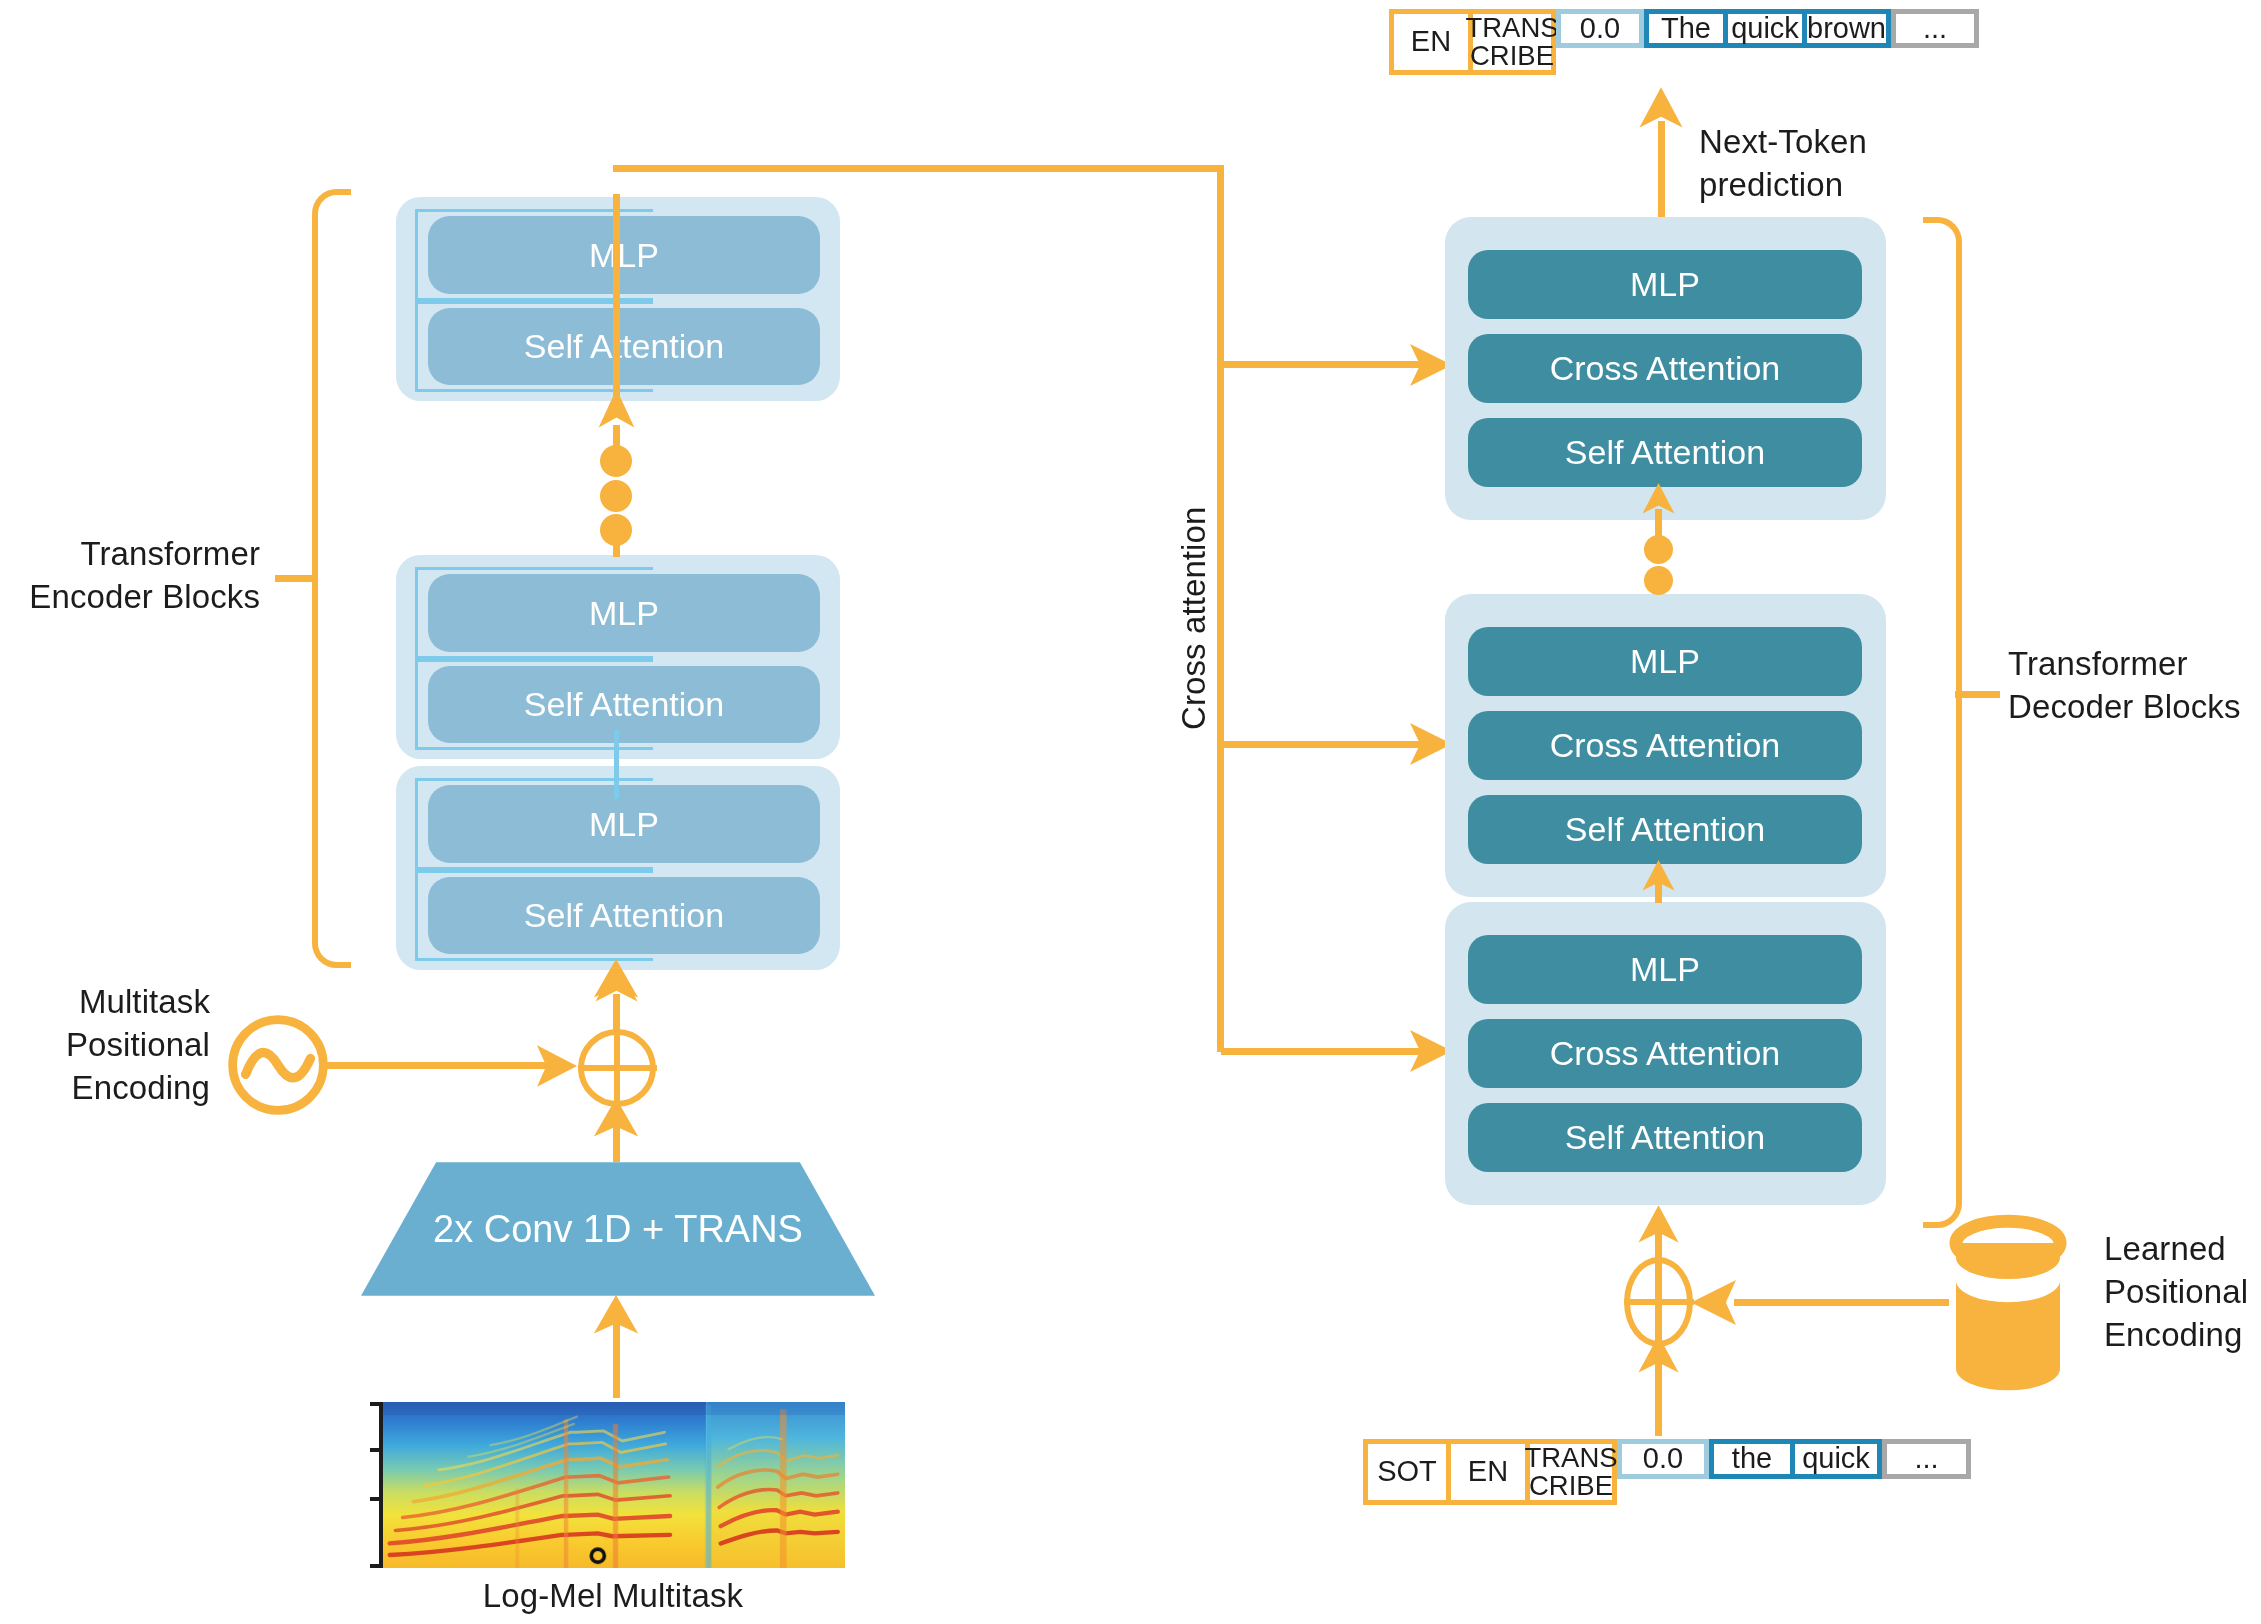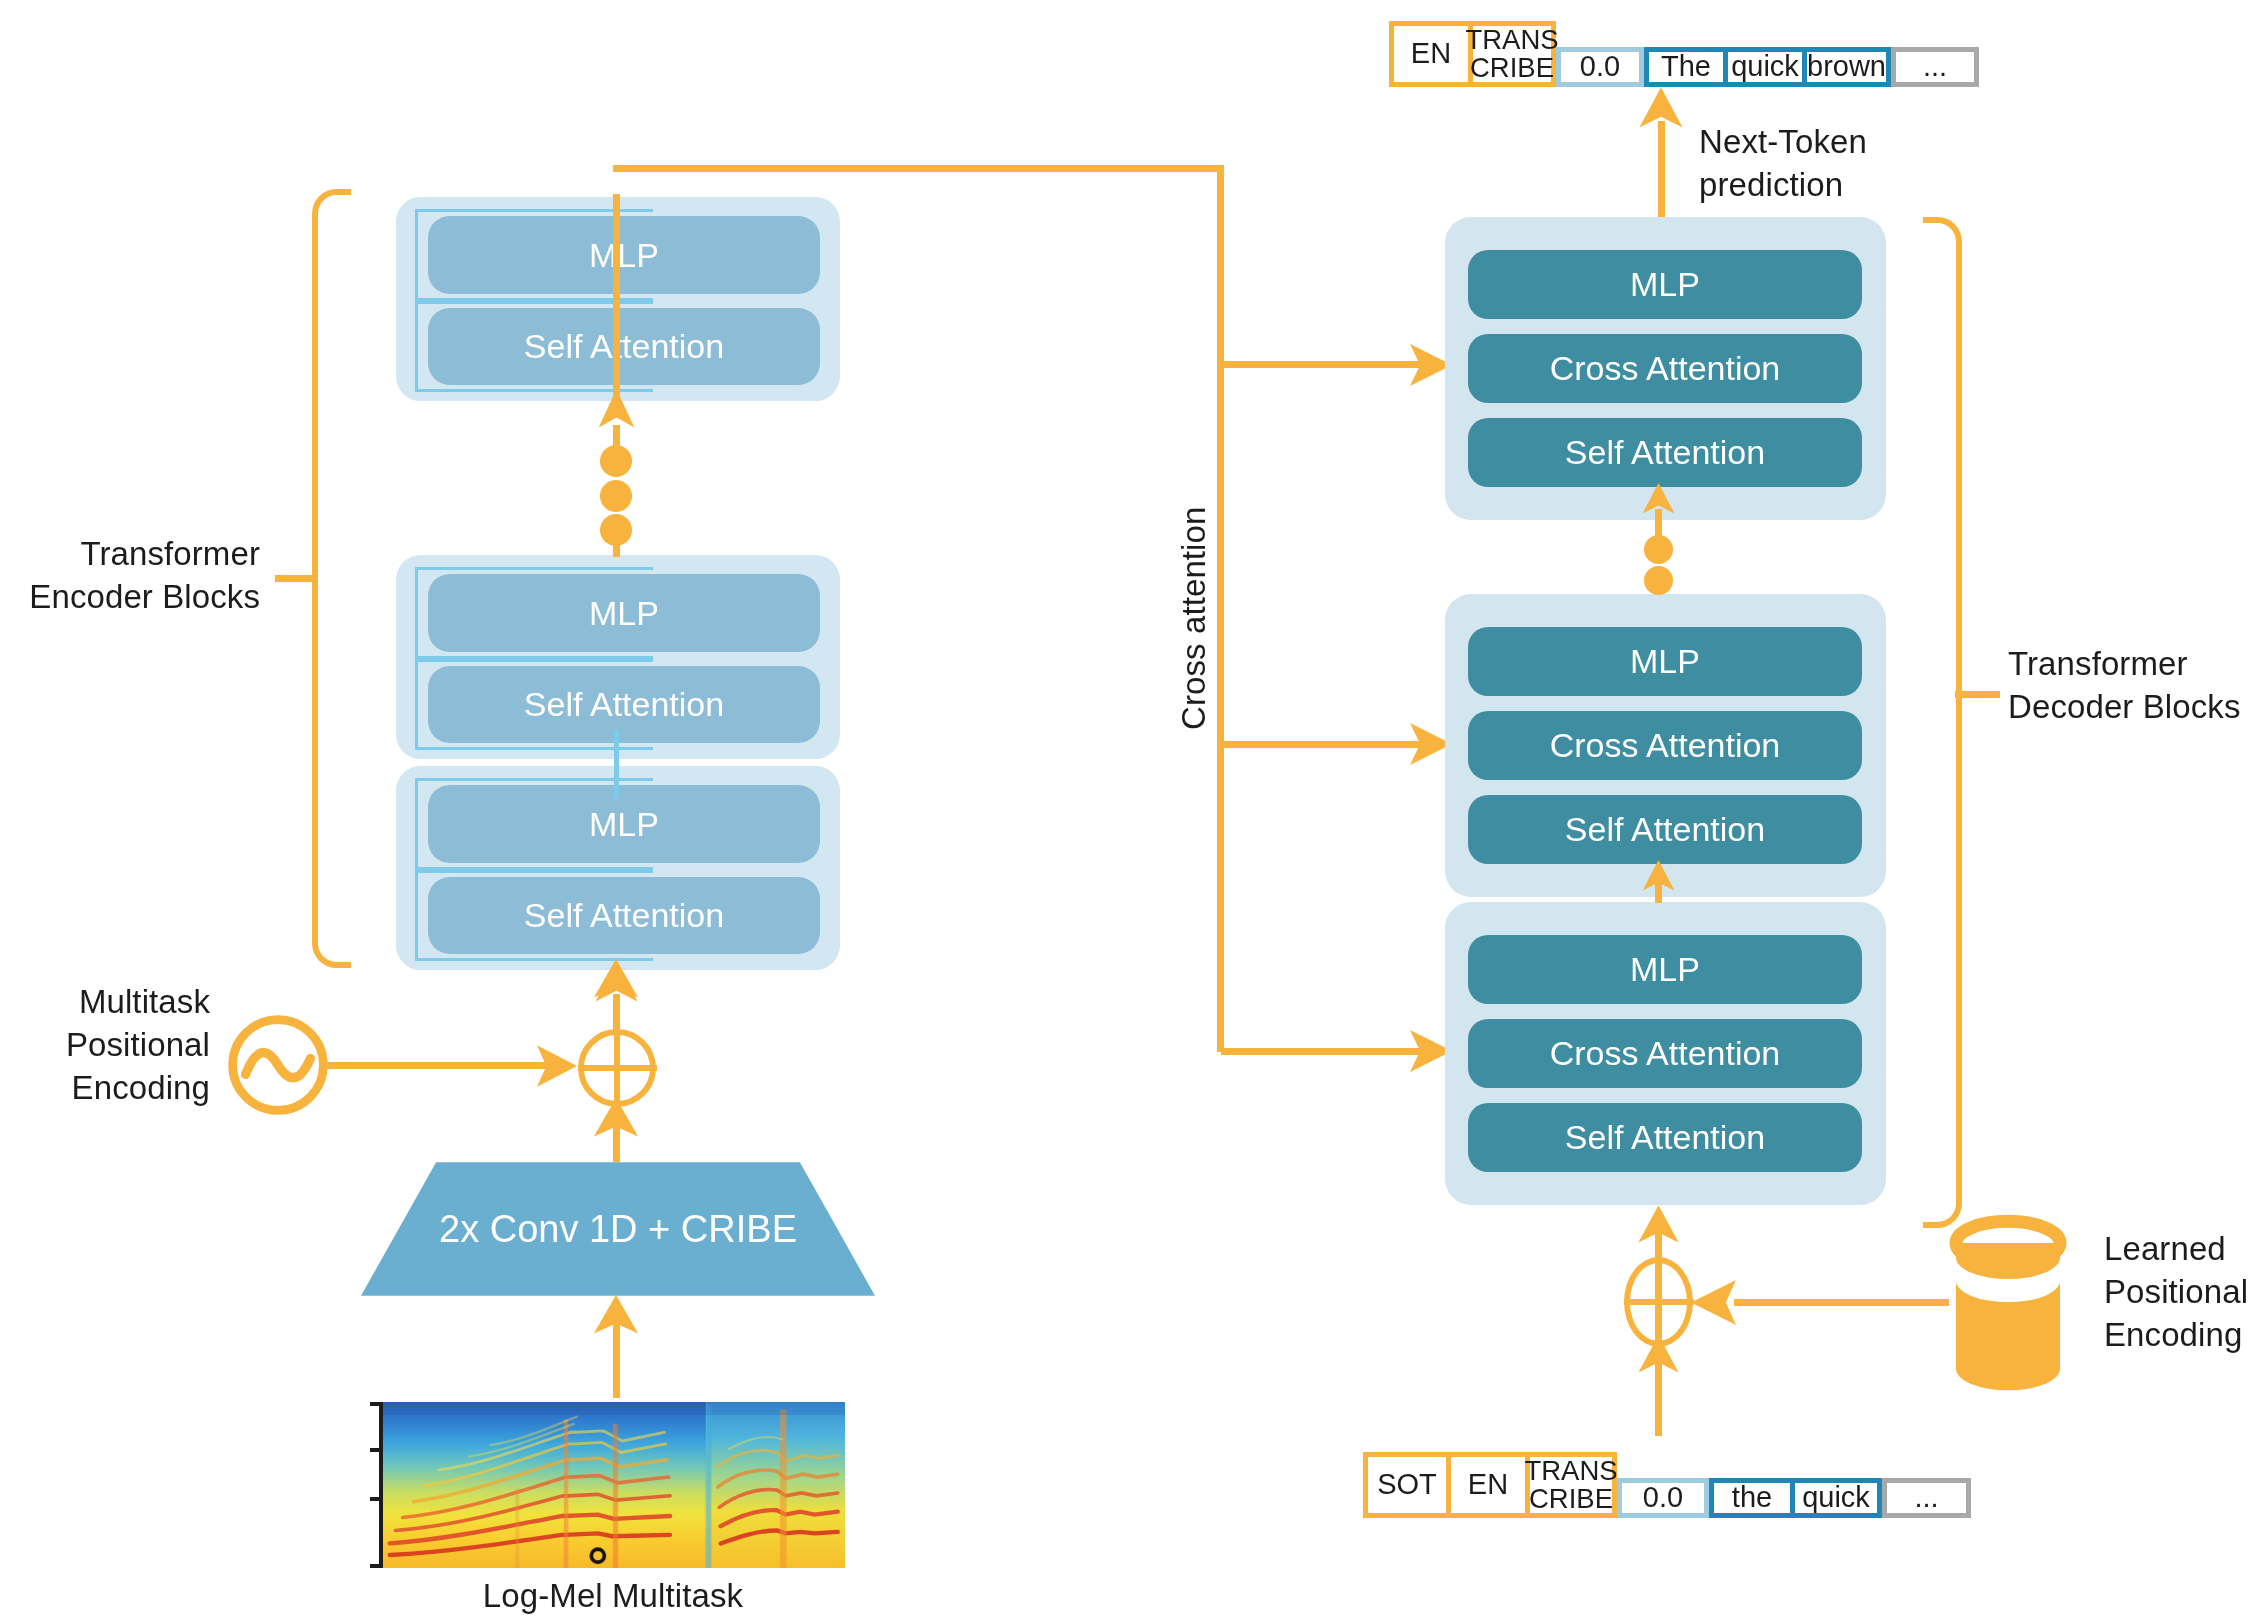--- a/index.html
+++ b/index.html
@@ -95,21 +95,21 @@
     position:absolute;
     border:6.5px solid #f7b33e;
     box-sizing:border-box;
     background:transparent;
   }
   .bracket.left{border-right:none;border-radius:24.6px 0 0 24.6px;}
   .bracket.right{border-left:none;border-radius:0 24.6px 24.6px 0;}
   .bracket-tick{position:absolute;background:#f7b33e;height:6.5px;}
 
   
-  .tokrow{position:absolute;display:flex;align-items:flex-end;}
+  .tokrow{position:absolute;display:flex;align-items:flex-start;}
   .tokgrp{display:flex;box-sizing:border-box;}
   .tokcell{
     background:#ffffff;
     display:flex;align-items:center;justify-content:center;
     color:#1c1c1c;
     font-size:29px;
     line-height:1.02;
     text-align:center;
     white-space:pre-line;
     box-sizing:border-box;
@@ -324,21 +324,21 @@
 
   <div class="oline" style="left:613px;top:1104px;width:6.5px;height:58px;"></div>
   <svg class="abs" style="left:592px;top:1098px;" width="48" height="40" viewBox="0 0 66 56">
     <path d="M33 0 L64 54 L33 40 L2 54 Z" fill="#f7b33e"></path>
   </svg>
 
   <svg class="trap" style="left:361px;top:1162px;" width="514" height="134" viewBox="0 0 712 185">
     <polygon points="104,0 608,0 712,185 0,185" fill="#6aafcf"></polygon>
   </svg>
   <div class="abs" style="left:361px;top:1162px;width:514px;height:134px;">
-    <div class="trap-txt">2x Conv 1D + CRIBE</div>
+    <div class="trap-txt">2x Conv 1D + TRANS</div>
   </div>
 
   <div class="oline" style="left:613px;top:1319px;width:6.5px;height:79px;"></div>
   <svg class="abs" style="left:592px;top:1295px;" width="48" height="40" viewBox="0 0 66 56">
     <path d="M33 0 L64 54 L33 40 L2 54 Z" fill="#f7b33e"></path>
   </svg>
 
   <div class="spec" style="left:381px;top:1402px;width:464px;height:166px;">
     <svg width="464" height="166" viewBox="0 0 642 230" preserveAspectRatio="none">
       <defs>

